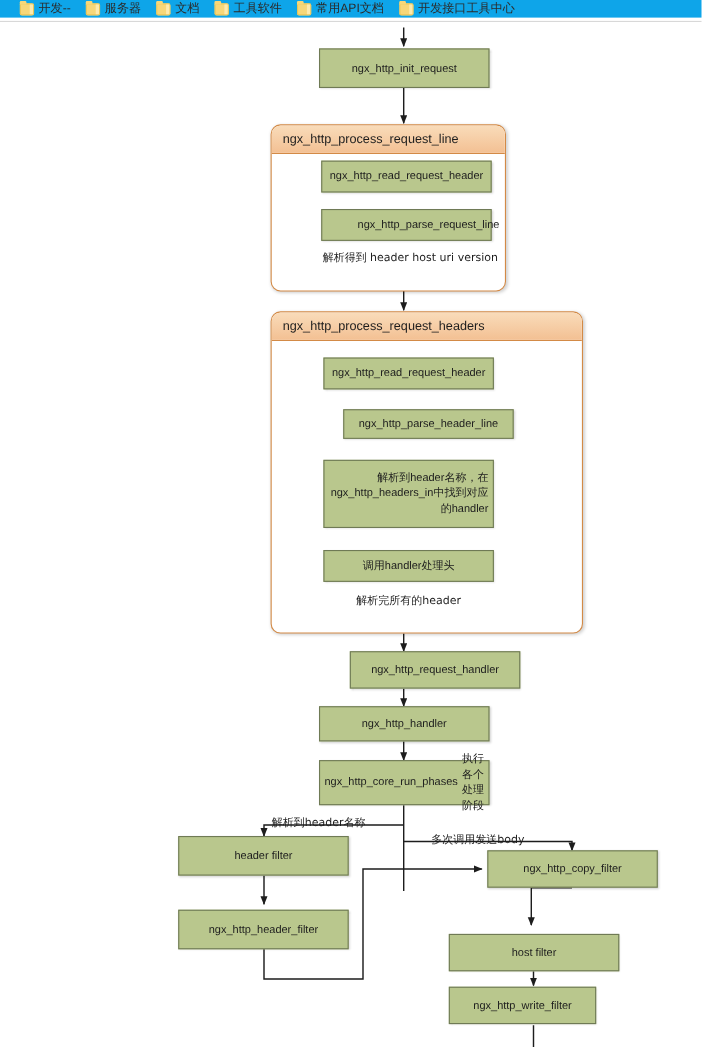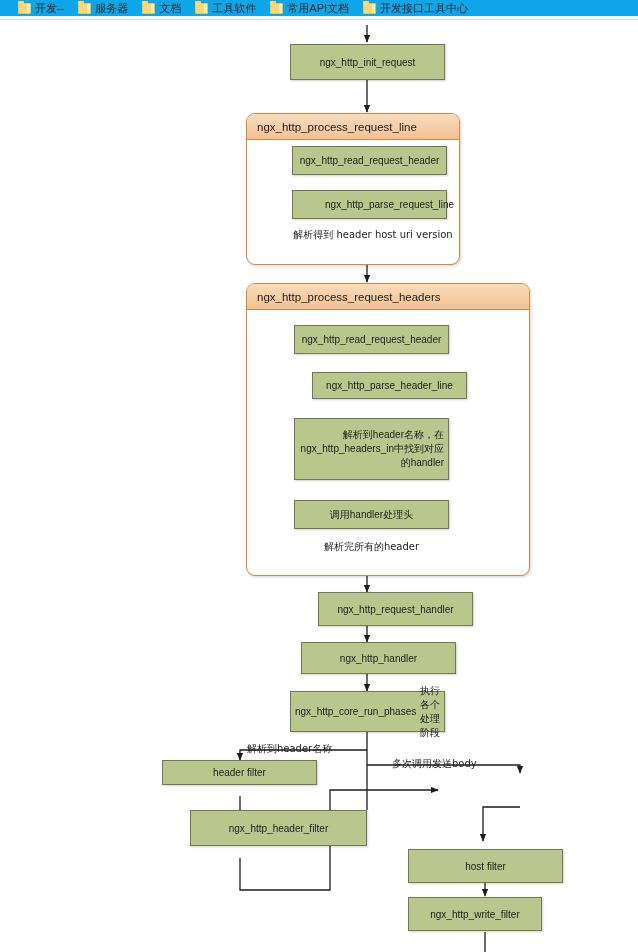--- a/index.html
+++ b/index.html
@@ -237,30 +237,31 @@
     <div class="node" style="left:294px; top:305px; width:155px; height:29px;">ngx_http_read_request_header</div>
     <div class="node" style="left:312px; top:352px; width:155px; height:27px;">ngx_http_parse_header_line</div>
     <div class="node multiline cjk" style="left:294px; top:398px; width:155px; height:62px;">解析到header名称，在ngx_http_headers_in中找到对应的handler</div>
     <div class="node cjk" style="left:294px; top:480px; width:155px; height:29px;">调用handler处理头</div>
     <div class="caption cjk" style="left:294px; top:521px; width:155px; text-align:center;">解析完所有的header</div>
 
     <div class="node" style="left:290px; top:24px; width:155px; height:36px;">ngx_http_init_request</div>
 
     <div class="node" style="left:290px; top:572px; width:155px; height:34px;margin-left:28px;">ngx_http_request_handler</div>
 
-    <div class="node" style="left:290px; top:622px; width:155px; height:32px;margin-left:11px;">ngx_http_handler</div>
+    <div class="node" style="left:290px; top:622px; width:155px; height:32px;">ngx_http_handler</div>
 
     <div class="node multiline" style="left:290px; top:671px; width:155px; height:41px; flex-direction:row;">
       <span>ngx_http_core_run_phases</span>
       <span class="cjk">执行各个处理阶段</span>
     </div>
 
     <div class="caption cjk" style="left:247px; top:723px;">解析到header名称</div>
     <div class="caption cjk" style="left:392px; top:738px;">多次调用发送body</div>
 
-    <div class="node" style="left:162px; top:740px; width:155px; height:25px;">header filter</div>
-    <div class="node" style="left:162px; top:790px; width:177px; height:36px;margin-left:28px;">ngx_http_header_filter</div>
-
+    <div class="node" style="left:162px; top:740px; width:155px; height:36px;">header filter</div>
+    <div class="node" style="left:162px; top:807px; width:155px; height:36px;">ngx_http_header_filter</div>
+
+    <div class="node" style="left:443px; top:753px; width:155px; height:34px;">ngx_http_copy_filter</div>
     <div class="node" style="left:408px; top:829px; width:155px; height:34px;">host filter</div>
     <div class="node" style="left:408px; top:877px; width:134px; height:34px;">ngx_http_write_filter</div>
 
   </div>
 </div>
 
 </body></html>

